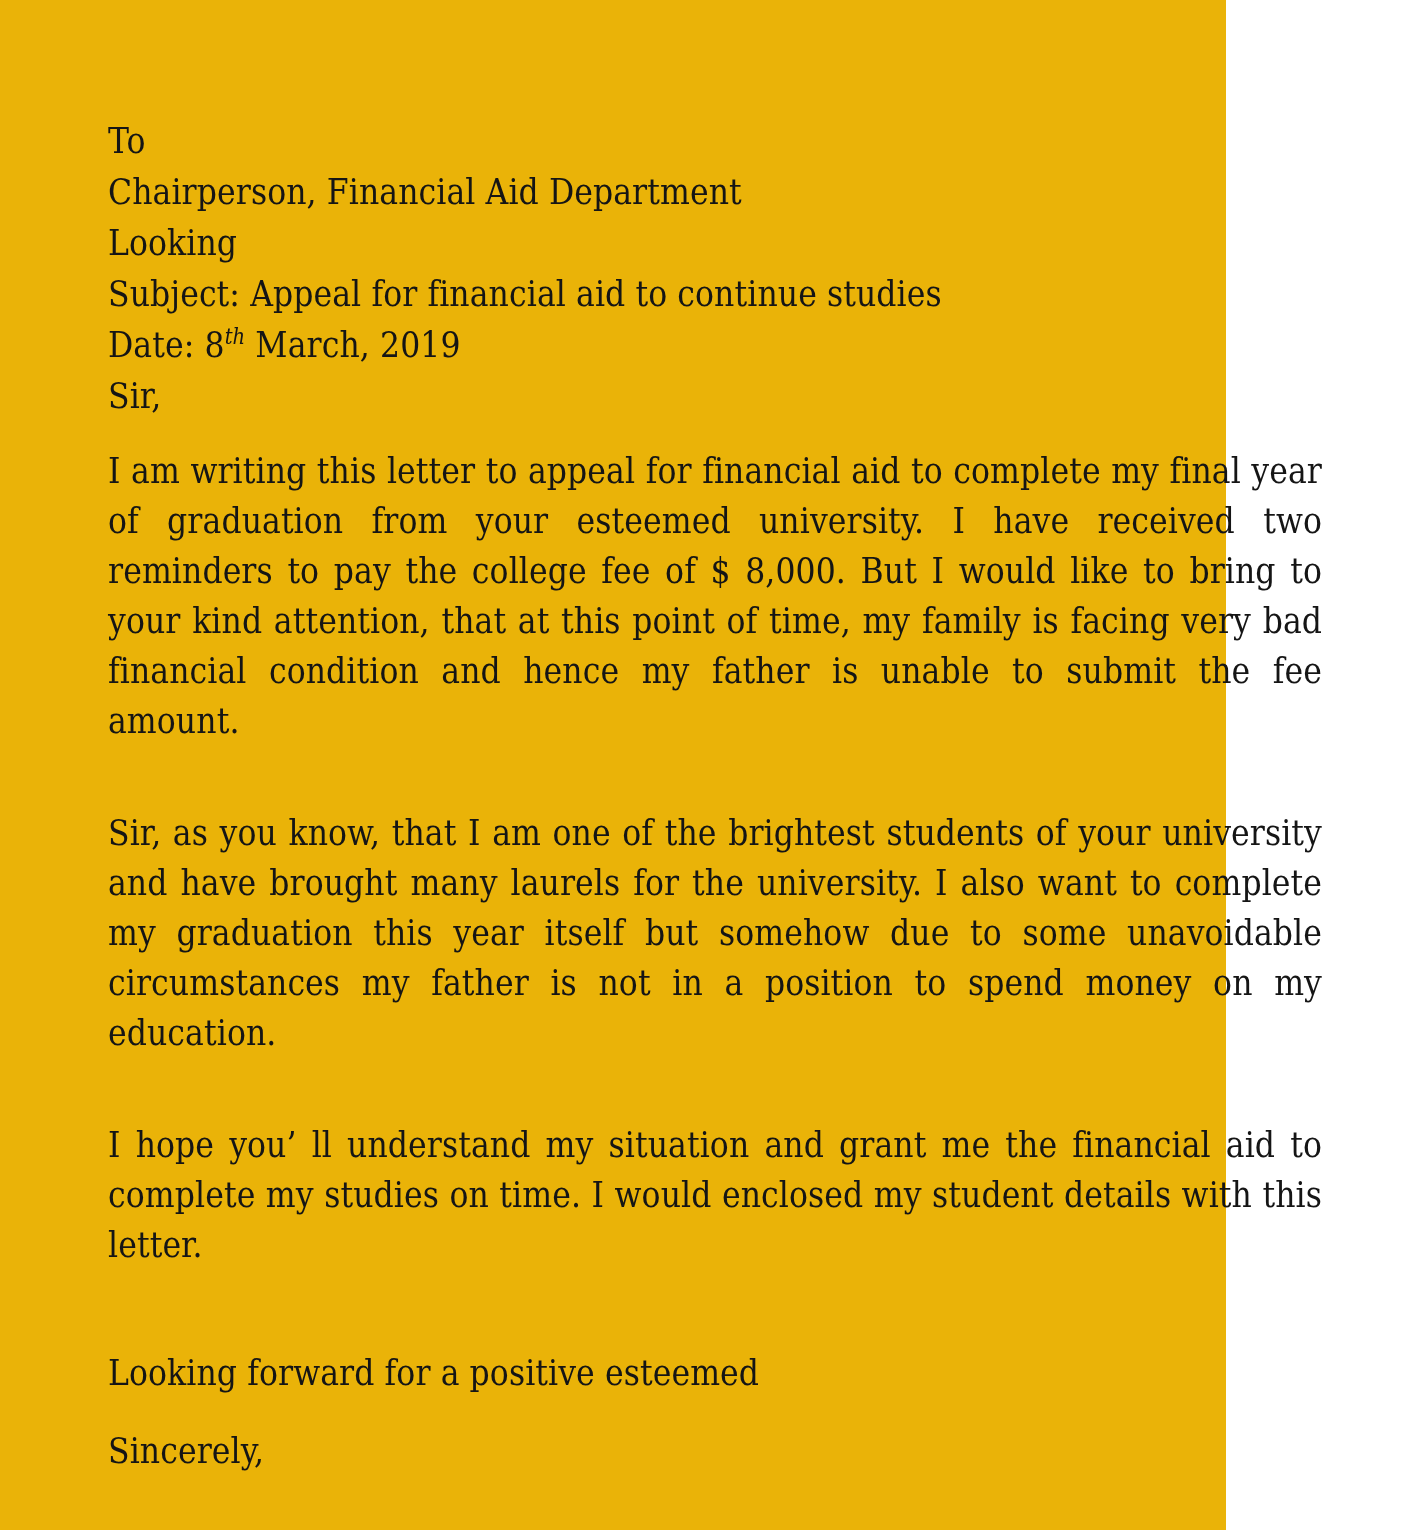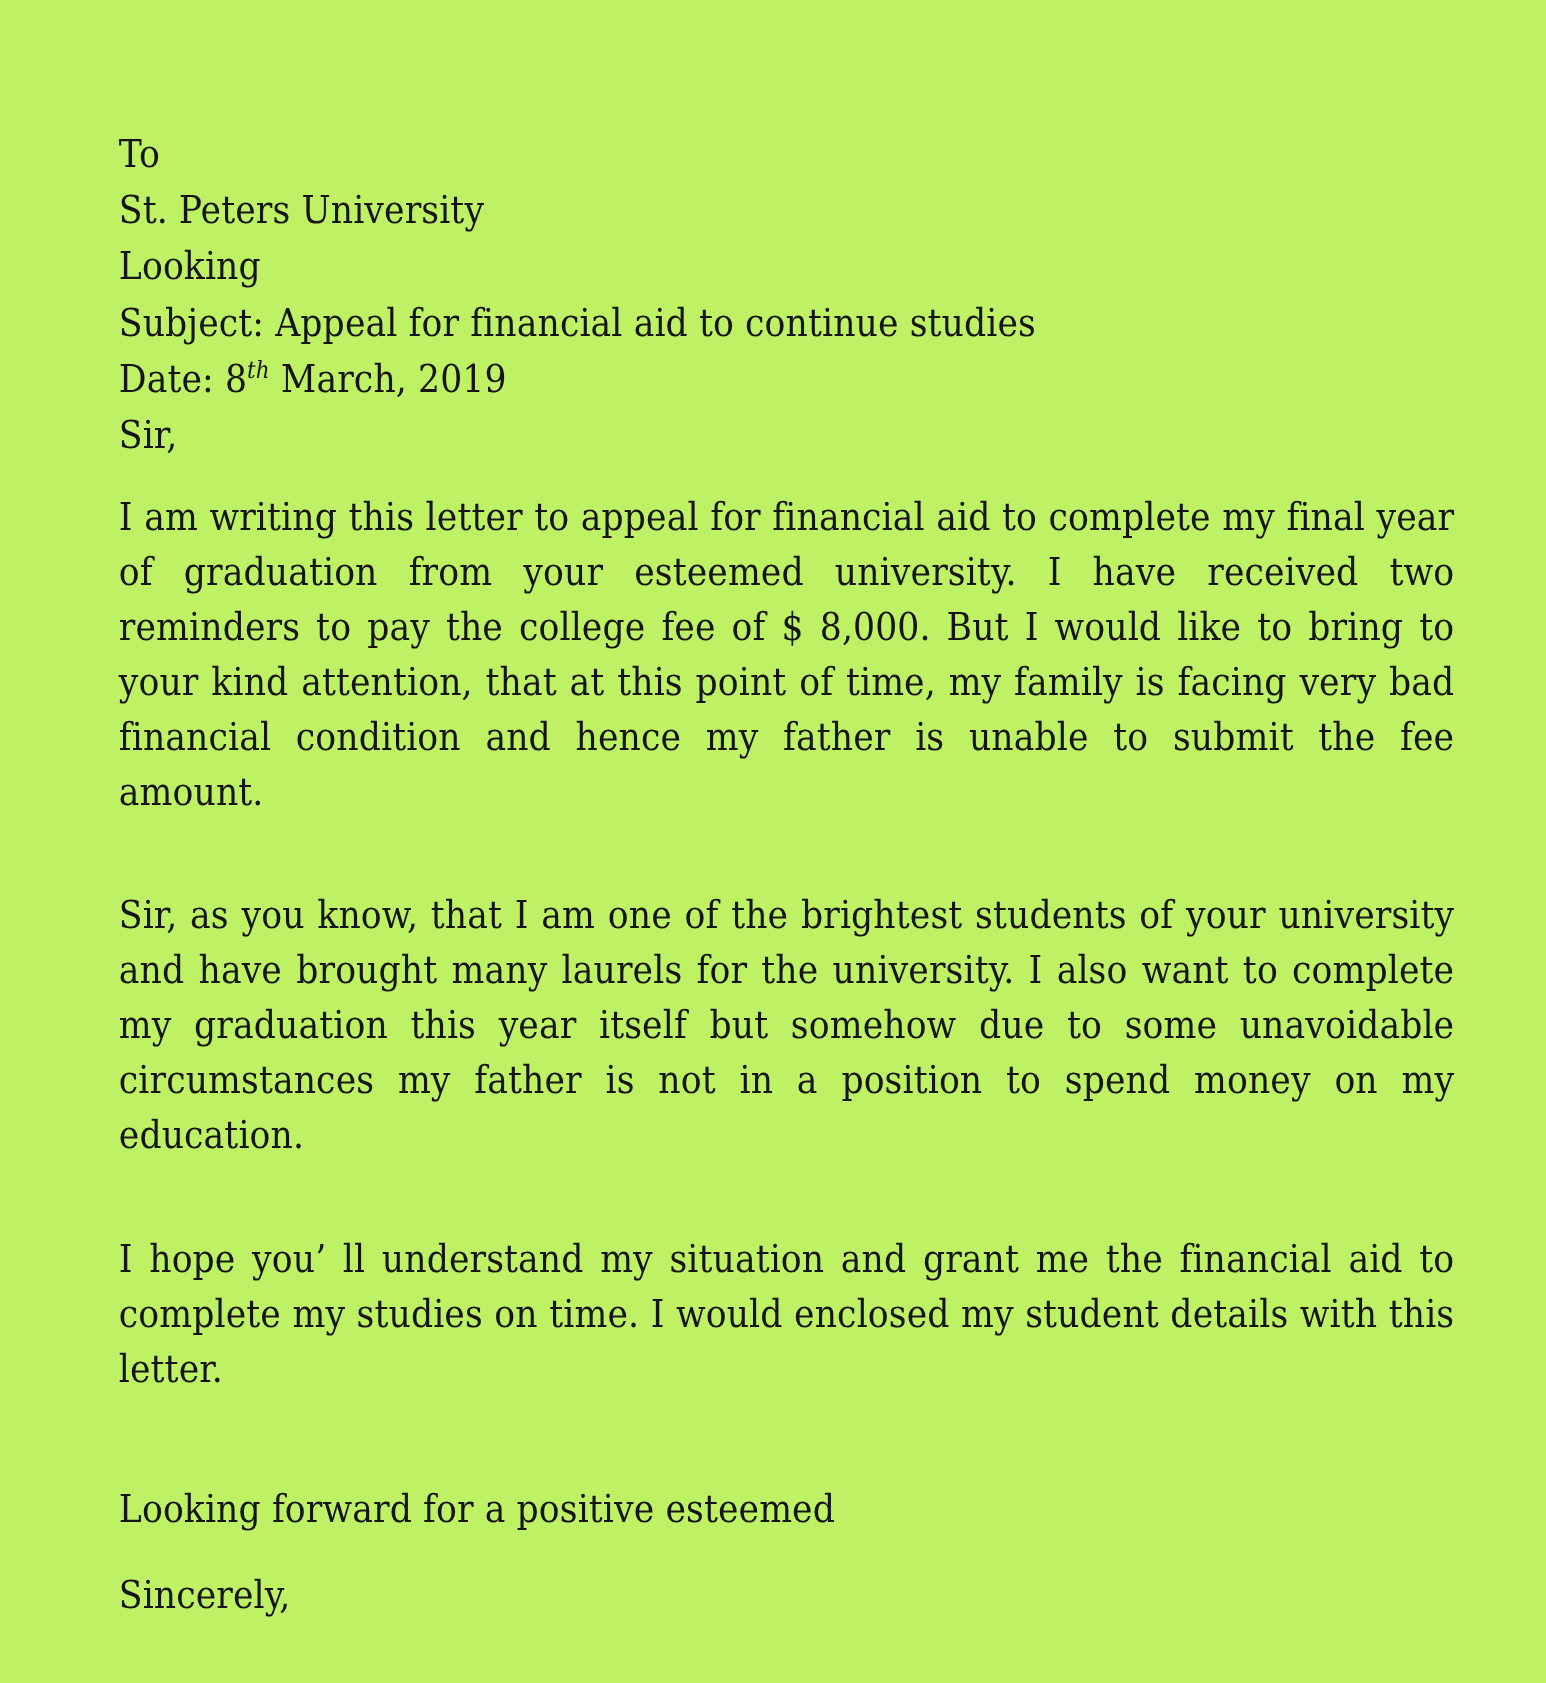--- a/index.html
+++ b/index.html
@@ -11,23 +11,23 @@
     width: 1405px;
     height: 1530px;
     overflow: hidden;
     font-family: "DejaVu Serif Condensed", "DejaVu Serif", "Liberation Serif", serif;
     color: #151515;
     -webkit-font-smoothing: antialiased;
   }
 
   .page {
     position: relative;
-    width: 1405px;
+    width: 1226px;
     height: 1530px;
-    background: #bef264;
+    background: #eab308;
     box-sizing: border-box;
   }
 
   .letter {
     position: absolute;
     left: 108px;
     top: 116px;
     width: 1214px;
   }
 
@@ -99,21 +99,21 @@
   }
 </style>
 </head>
 <body>
 
 <div class="page">
   <div class="letter">
 
     <div class="header-block">
       <div class="header-line">To</div>
-      <div class="header-line">St. Peters University</div>
+      <div class="header-line">Chairperson, Financial Aid Department</div>
       <div class="header-line">Looking</div>
       <div class="header-line">Subject: Appeal for financial aid to continue studies</div>
       <div class="header-line"><span>Date: 8</span><span class="sup">th</span><span> March, 2019</span></div>
       <div class="header-line">Sir,</div>
     </div>
 
     <p class="para first-body">I am writing this letter to appeal for financial aid to complete my final year of graduation from your esteemed university. I have received two reminders to pay the college fee of $ 8,000. But I would like to bring to your kind attention, that at this point of time, my family is facing very bad financial condition and hence my father is unable to submit the fee amount.</p>
 
     <p class="para gap">Sir, as you know, that I am one of the brightest students of your university and have brought many laurels for the university. I also want to complete my graduation this year itself but somehow due to some unavoidable circumstances my father is not in a position to spend money on my education.</p>
 

